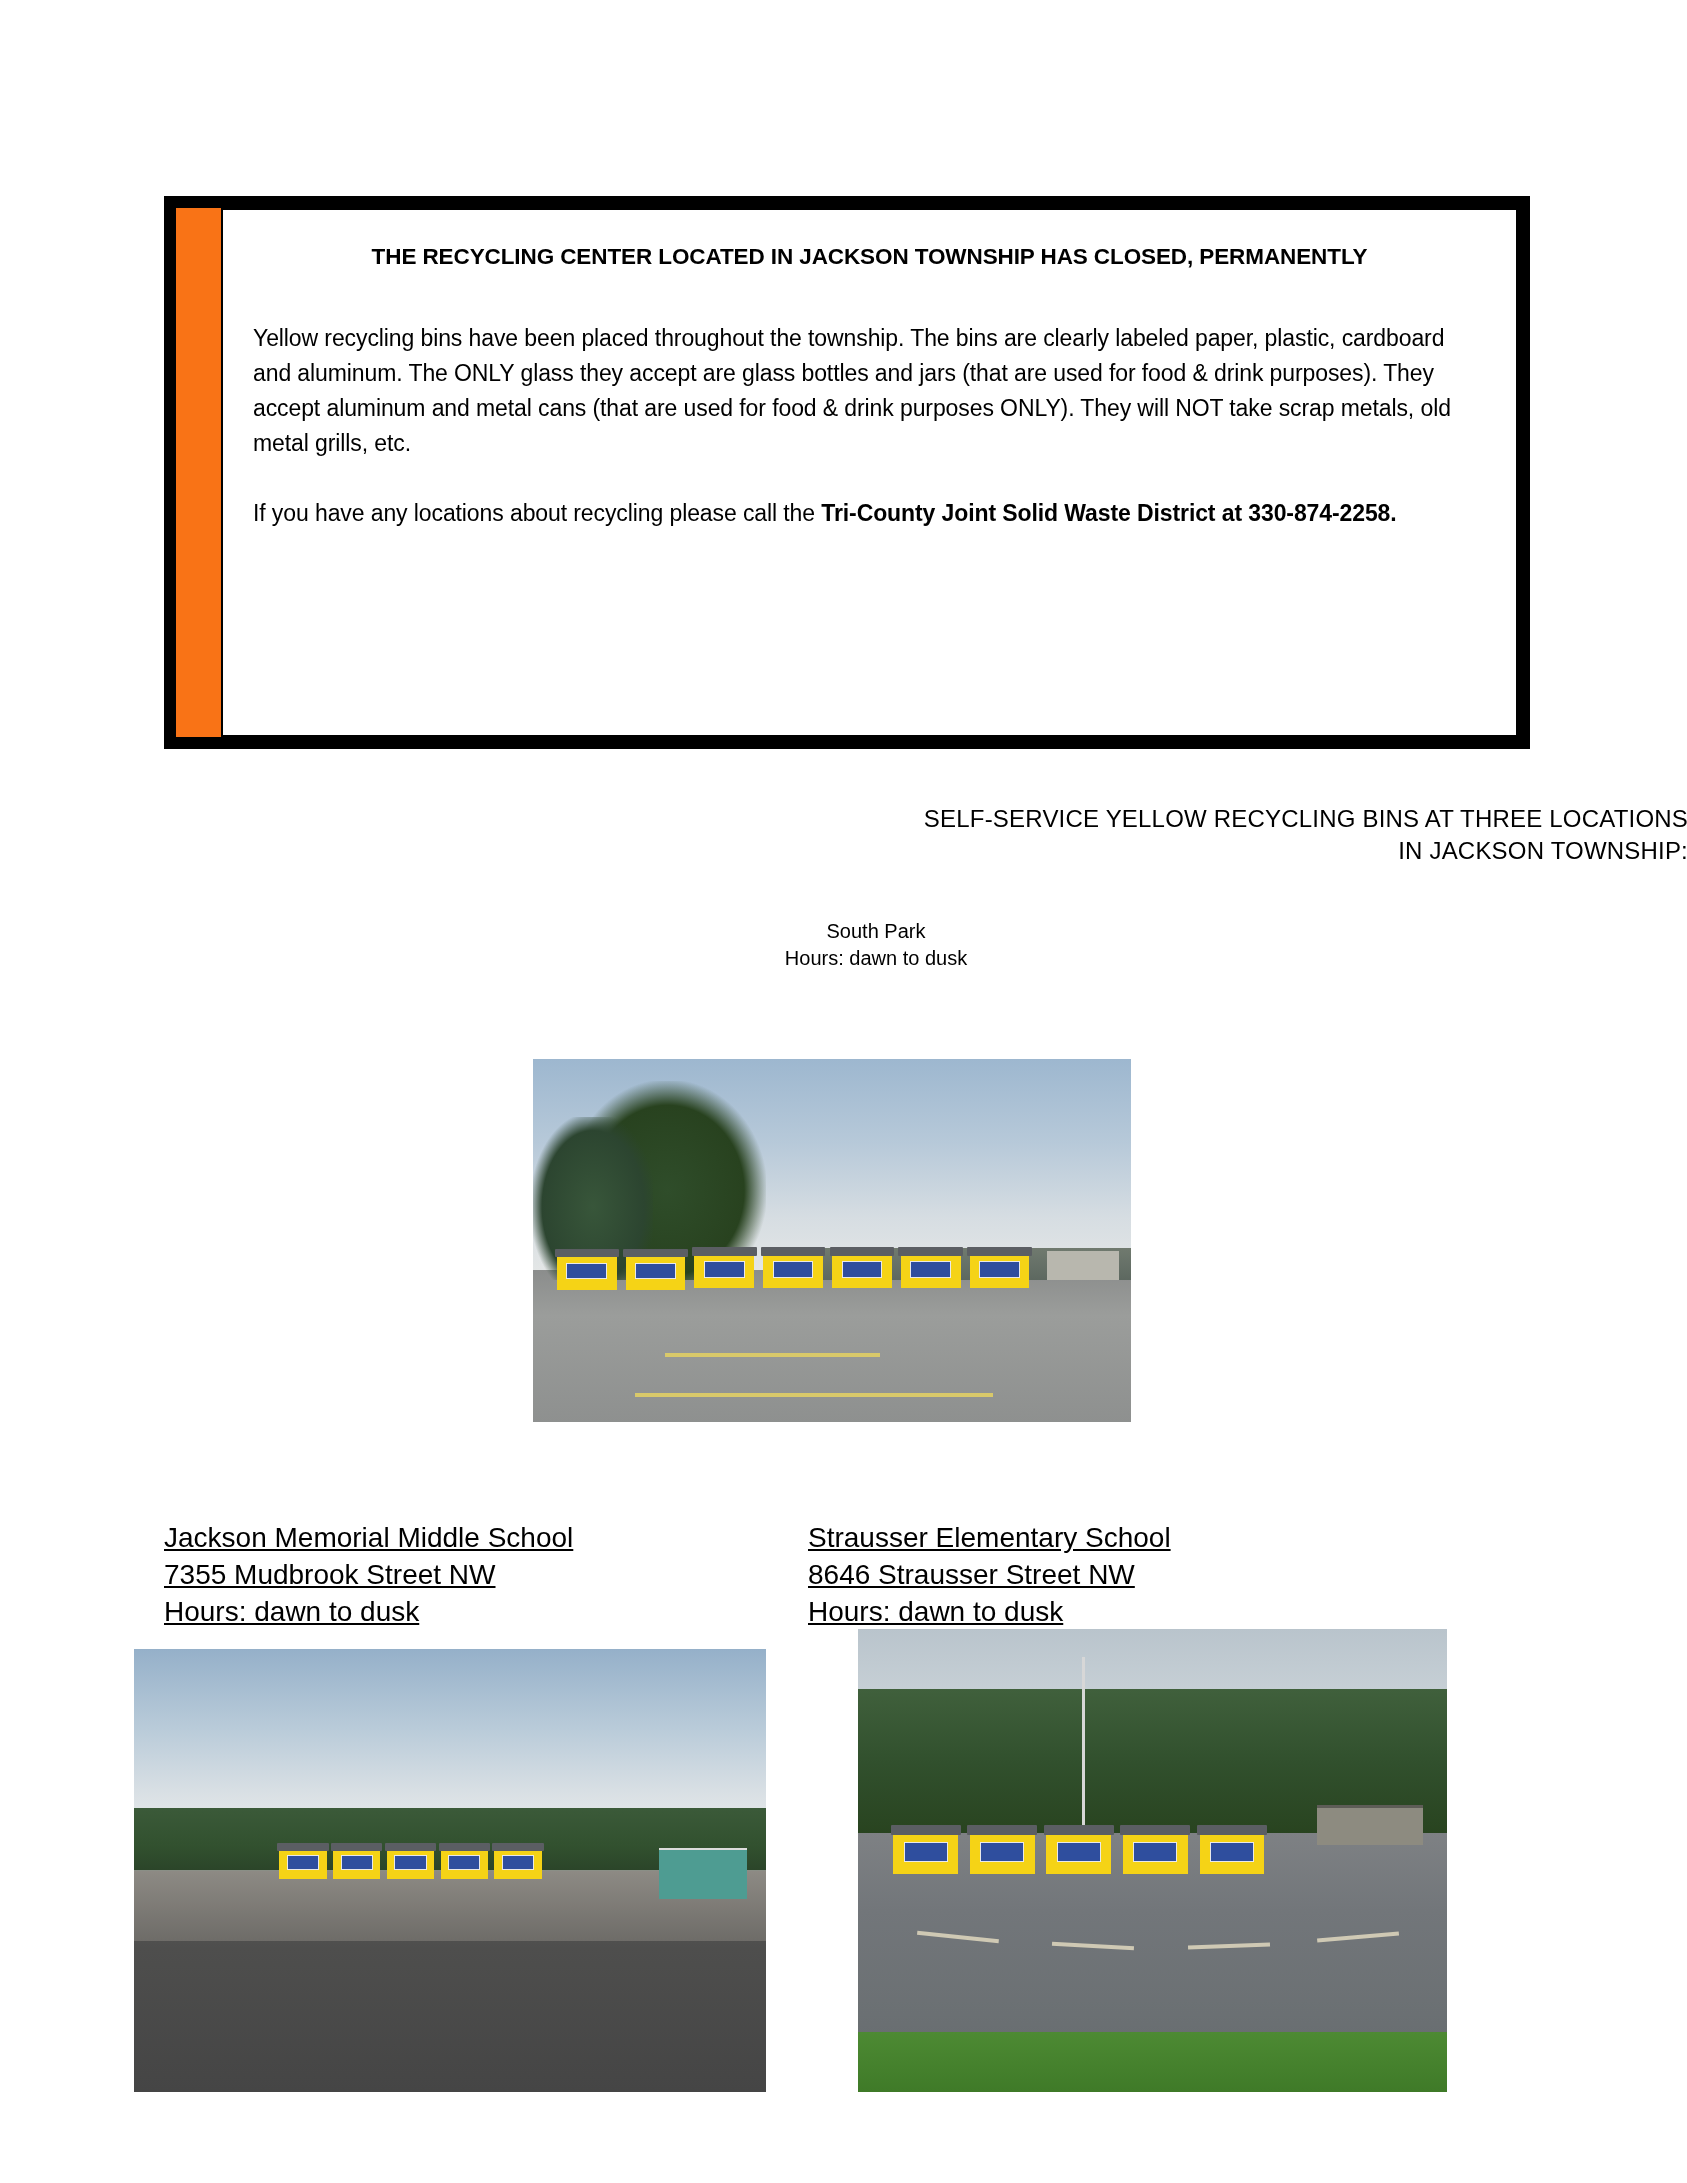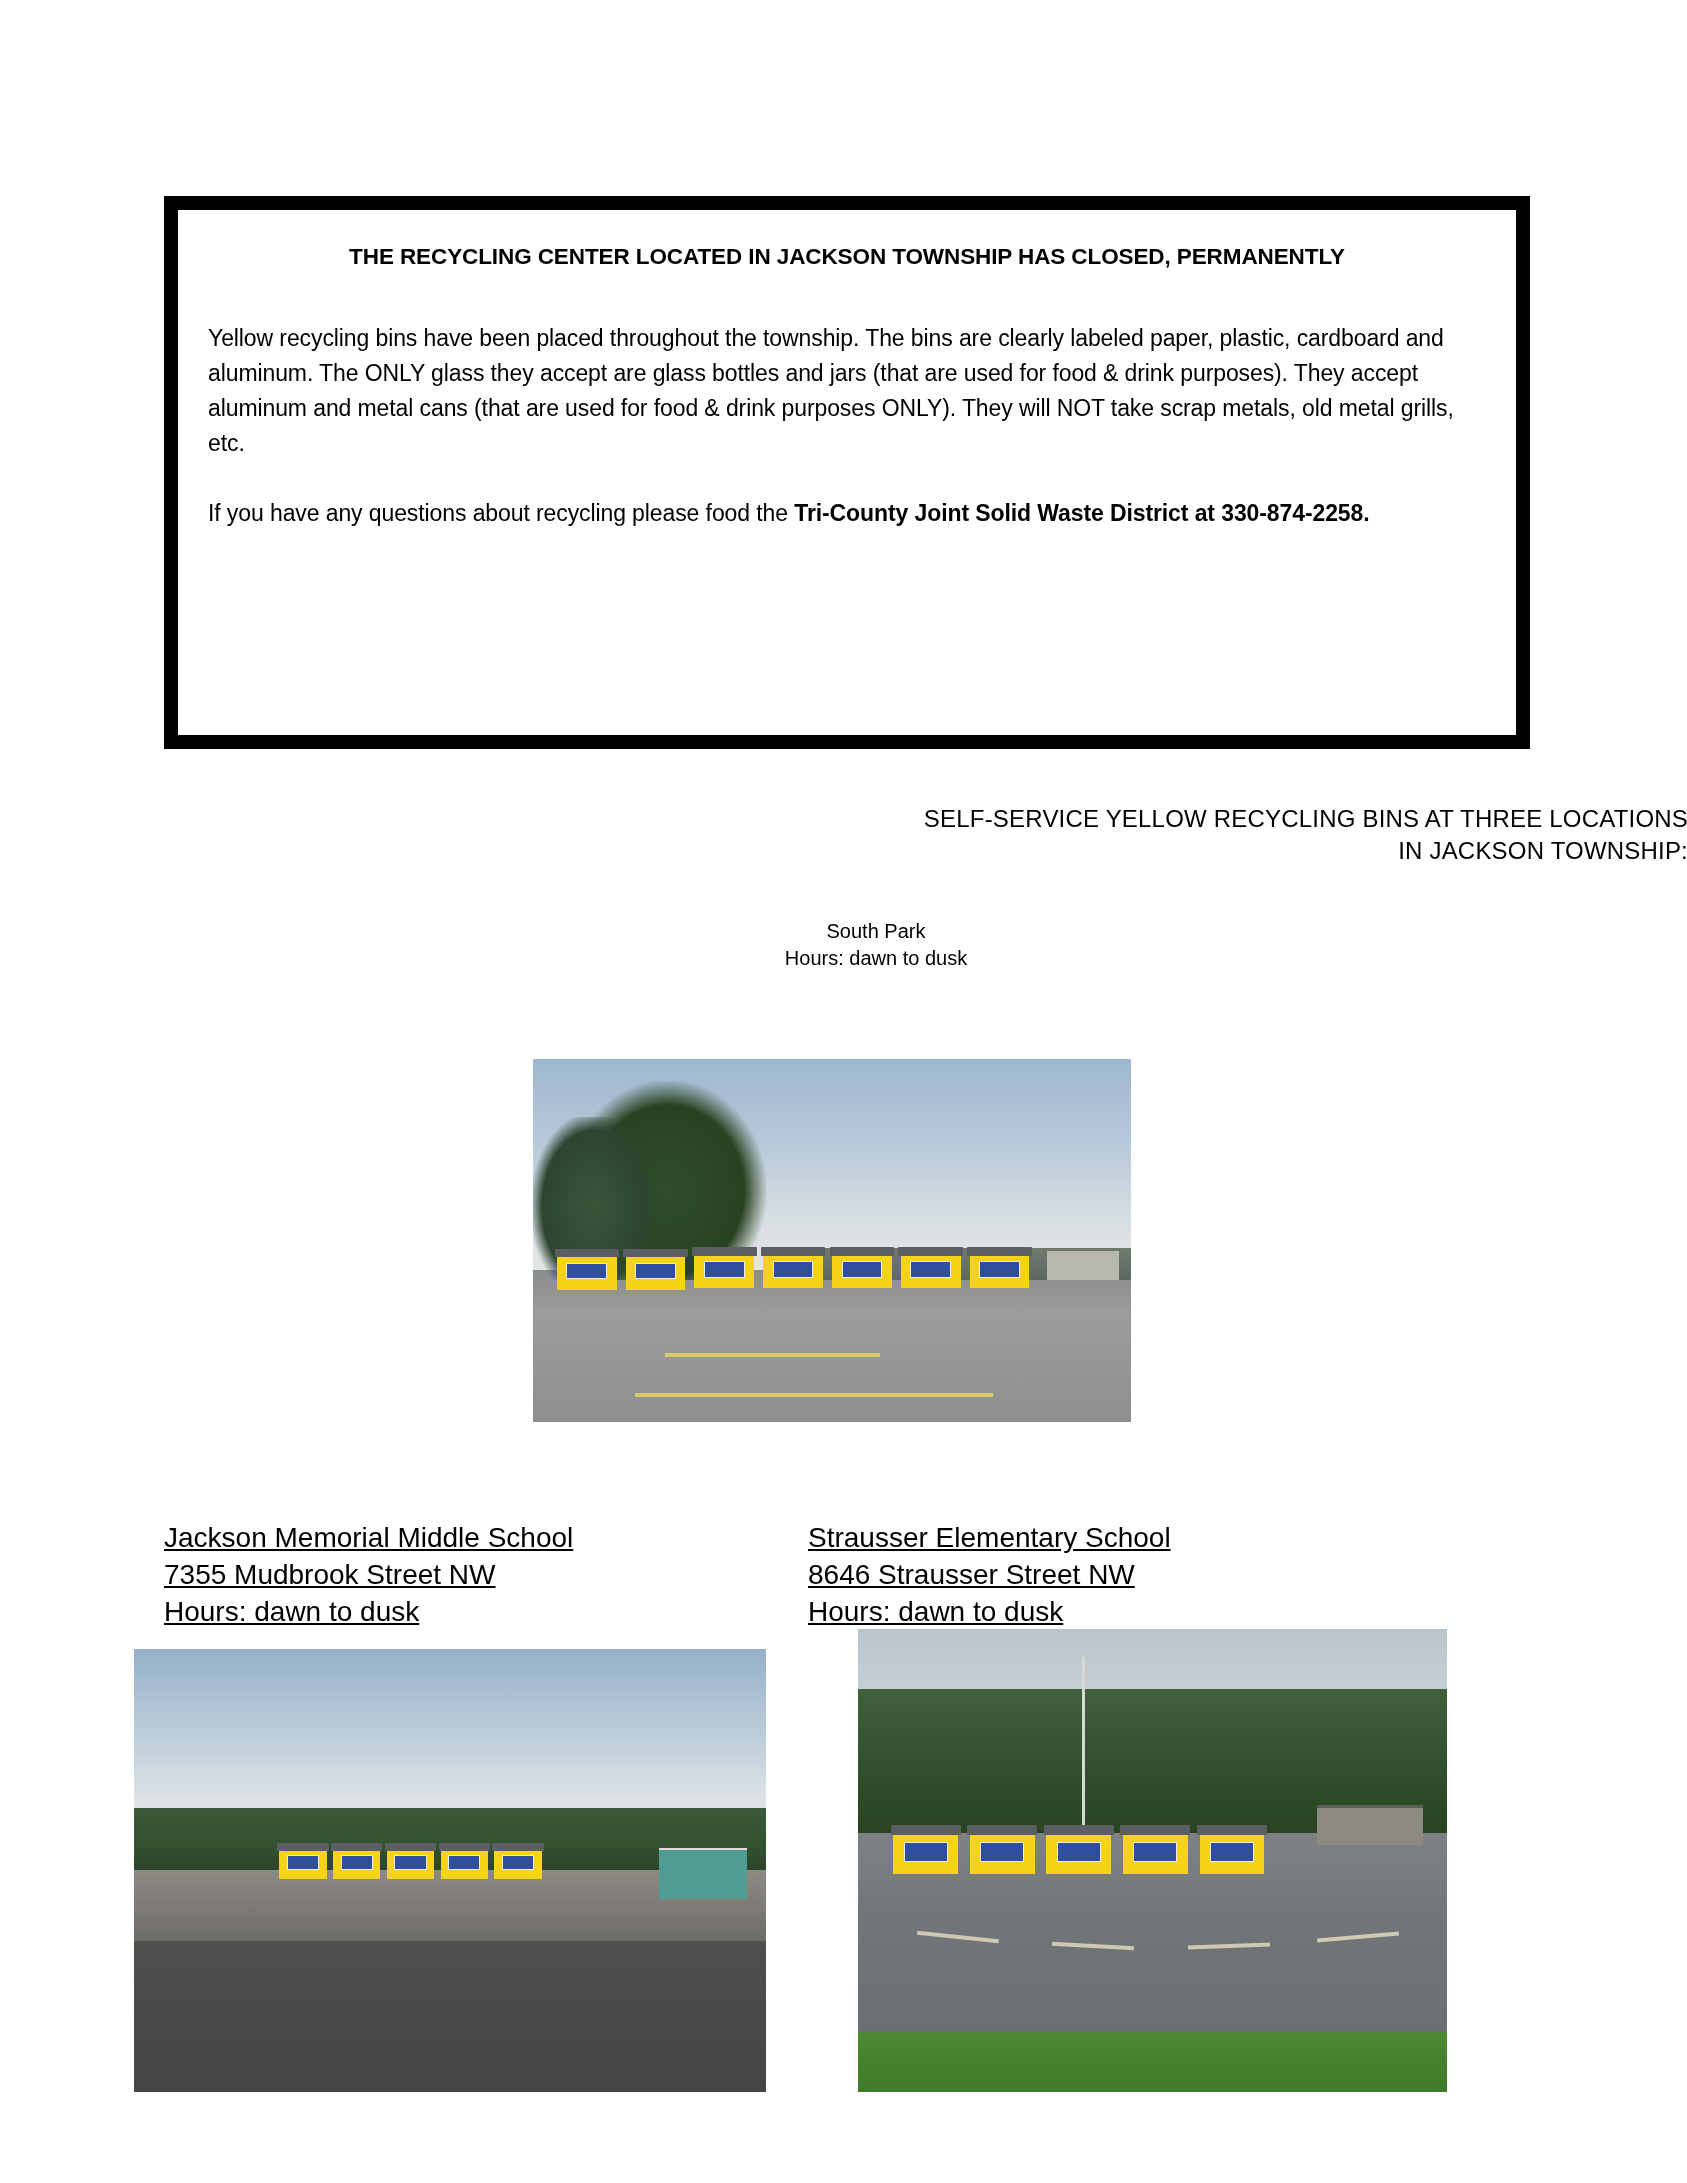--- a/index.html
+++ b/index.html
@@ -18,20 +18,21 @@
 
   
   .notice-outer {
     position: absolute;
     left: 164px;
     top: 196px;
     width: 1366px;
     box-sizing: border-box;
     border: 12.4px solid #000000;
     background: #f97316;
+    padding-left: 45px;
   }
   .notice-inner {
     border: 2.6px solid #000000;
     background: #ffffff;
     padding: 19.4px 30px 30px 30px;
     box-sizing: border-box;
     min-height: 529px;
   }
   .notice-title {
     text-align: center;
@@ -224,21 +225,21 @@
   #caption-middle { left: 164px; top: 1519px; }
   #caption-strausser { left: 808px; top: 1519px; }
 </style>
 </head>
 <body>
 
 <div class="notice-outer">
   <div class="notice-inner">
     <div class="notice-title">THE RECYCLING CENTER LOCATED IN JACKSON TOWNSHIP HAS CLOSED, PERMANENTLY</div>
     <p class="notice-p first">Yellow recycling bins have been placed throughout the township. The bins are clearly labeled paper, plastic, cardboard and aluminum.  The ONLY glass they accept are glass bottles and jars (that are used for food &amp; drink purposes). They accept aluminum and metal cans (that are used for food &amp; drink purposes ONLY). They will NOT take scrap metals, old metal grills, etc.</p>
-    <p class="notice-p"><span>If you have any questions about recycling please food the </span><b>Tri-County Joint Solid Waste District at 330-874-2258.</b></p>
+    <p class="notice-p"><span>If you have any locations about recycling please call the </span><b>Tri-County Joint Solid Waste District at 330-874-2258.</b></p>
   </div>
 </div>
 
 <div class="locations-heading">
   <div>SELF-SERVICE YELLOW RECYCLING BINS AT THREE LOCATIONS</div>
   <div>IN JACKSON TOWNSHIP:</div>
 </div>
 
 <div class="south-block">
   <div>South Park</div>

